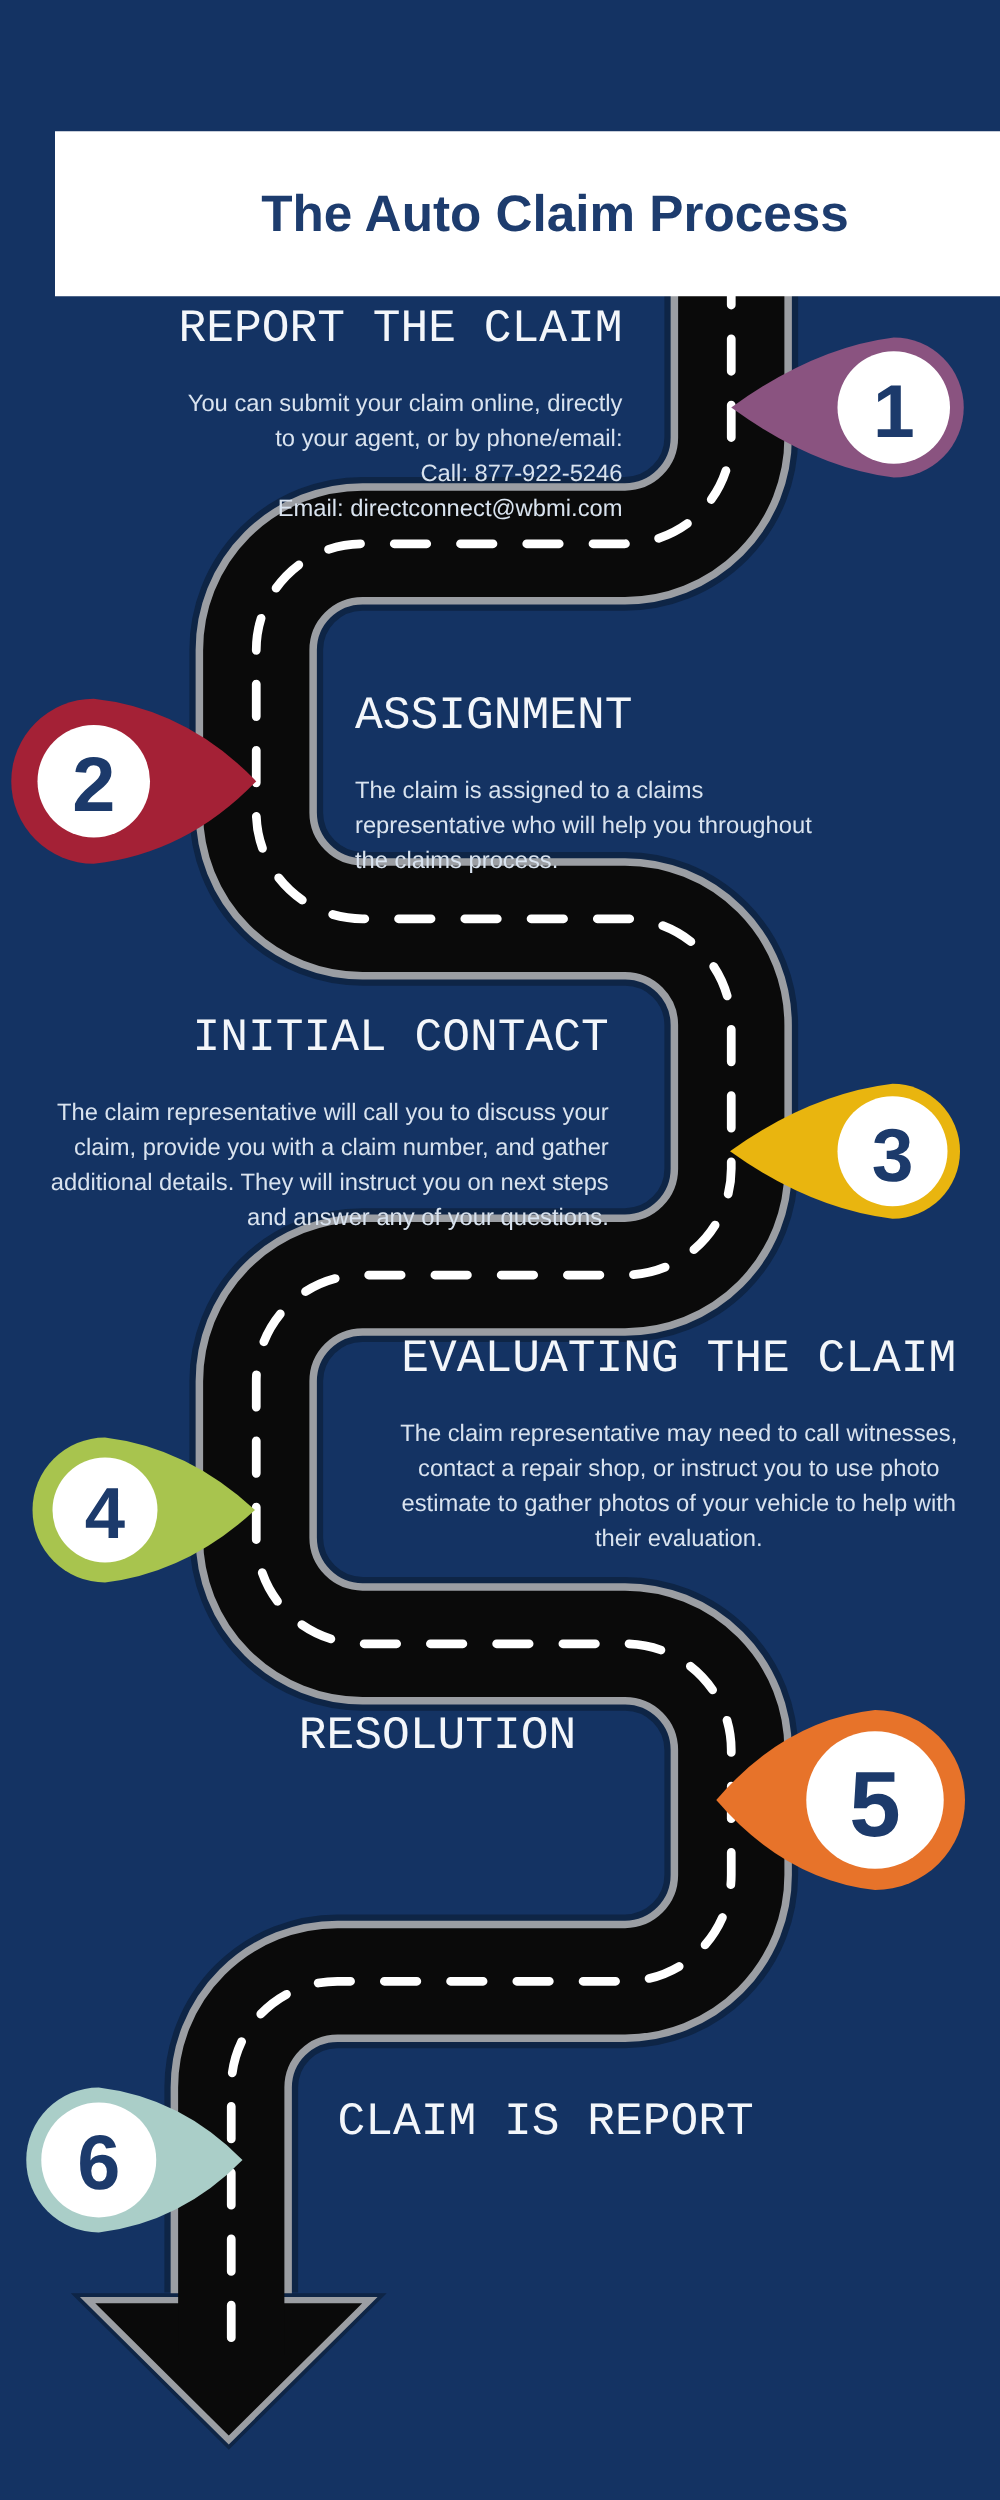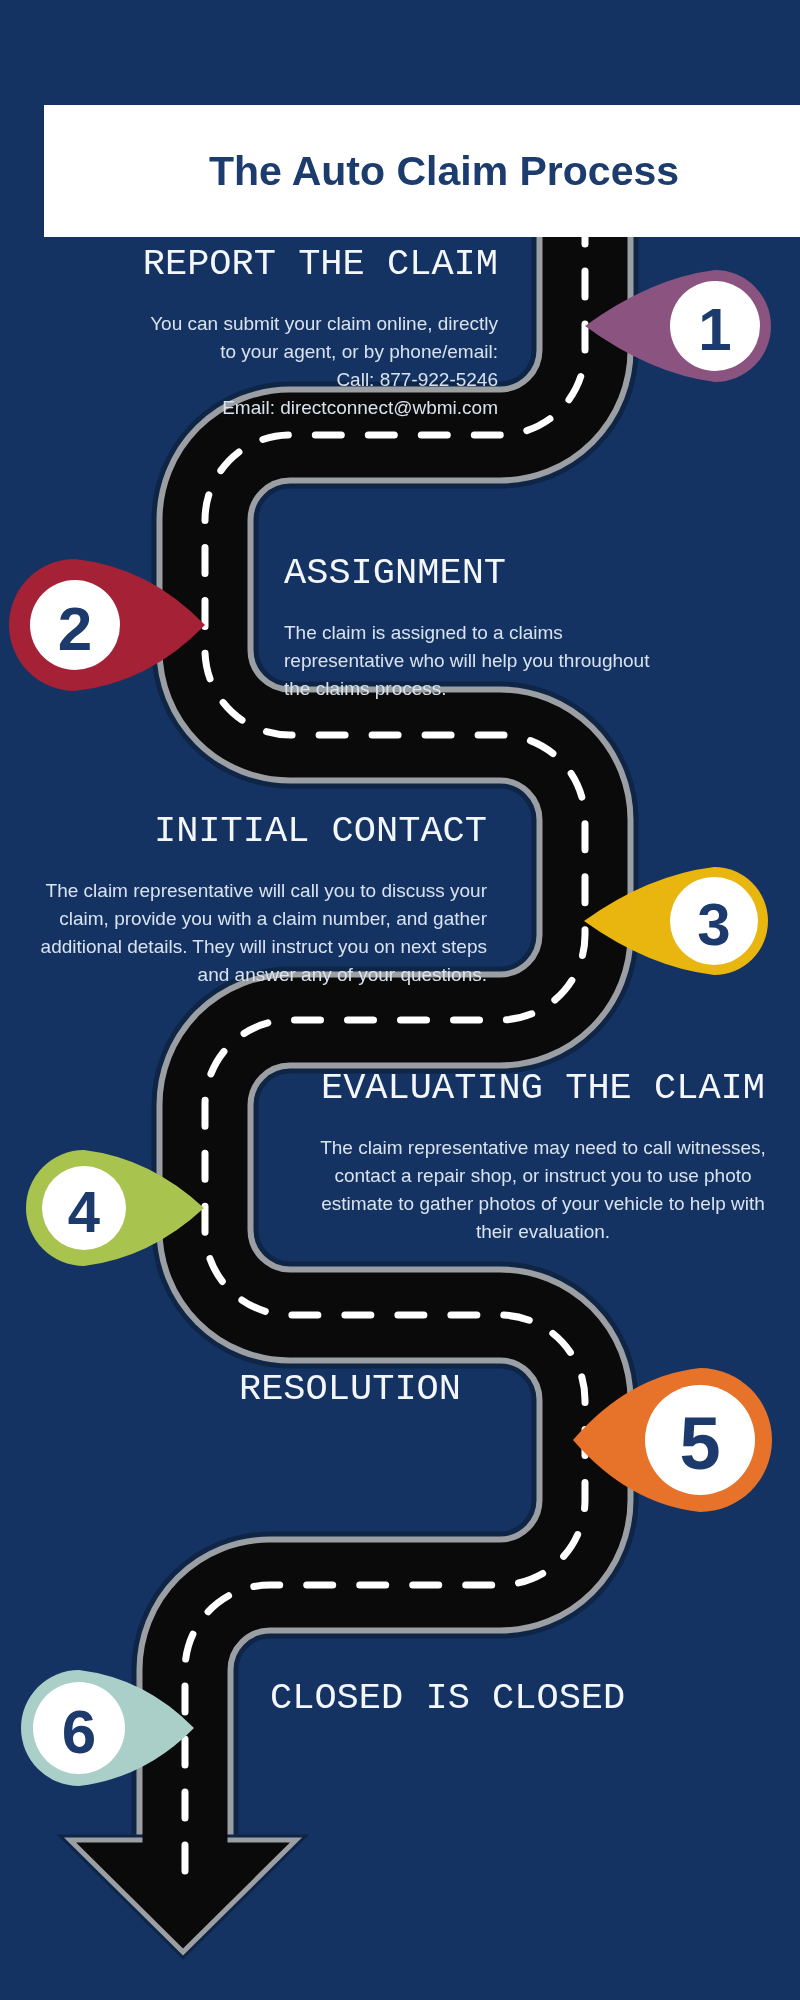--- a/index.html
+++ b/index.html
@@ -132,16 +132,16 @@
 contact a repair shop, or instruct you to use photo
 estimate to gather photos of your vehicle to help with
 their evaluation.</div>
   </div>
 
   <div class="step step-5">
     <div class="heading">RESOLUTION</div>
   </div>
 
   <div class="step step-6">
-    <div class="heading">CLOSED IS CLOSED</div>
+    <div class="heading">CLAIM IS REPORT</div>
   </div>
 
 </div>
 
 </body></html>

